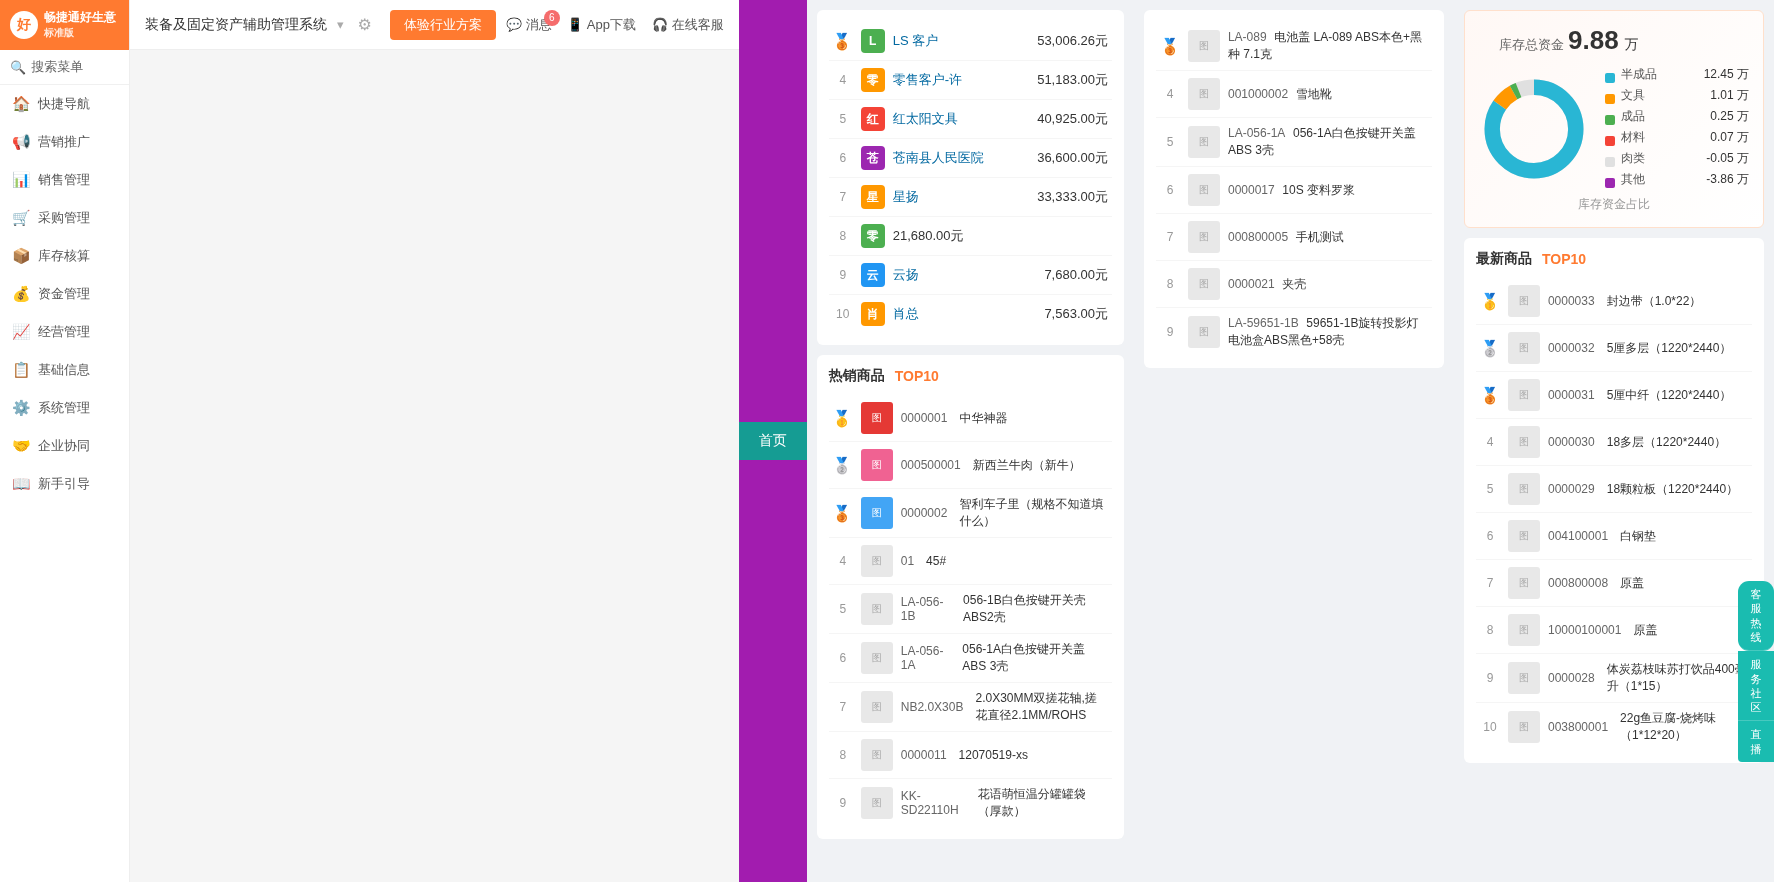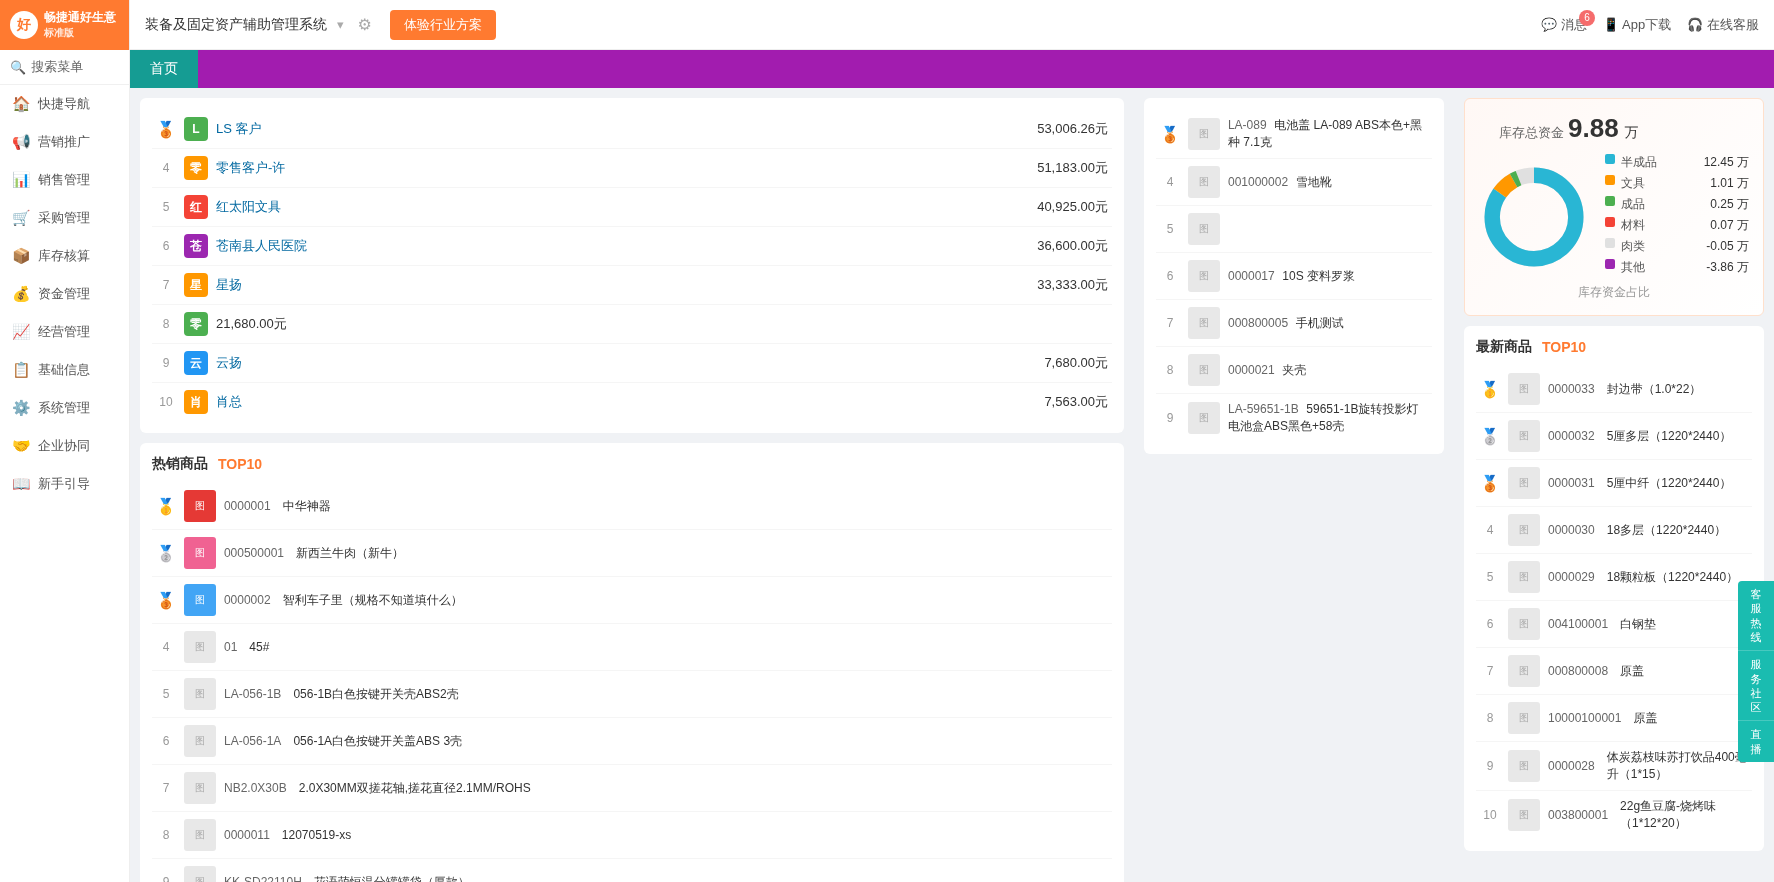--- a/index.html
+++ b/index.html
@@ -50,21 +50,21 @@
       cursor: pointer;
       transition: background 0.2s;
       font-size: 13px;
     }
     .sidebar-nav-item .nav-icon { font-size: 15px; width: 18px; text-align: center; }
 
     
     .main-content {
       flex: 1;
       display: flex;
-      flex-direction: column;
+      flex-direction: row;
       overflow: hidden;
     }
     
     .top-header {
       background: #fff;
       height: 50px;
       display: flex;
       align-items: center;
       padding: 0 15px;
       border-bottom: 1px solid #eee;
@@ -229,21 +229,21 @@
     .inventory-total-label { font-size: 13px; color: #666; margin-left: 20px; }
     .inventory-total-value { font-size: 26px; font-weight: bold; color: #333; }
     .inventory-total-unit { font-size: 14px; color: #333; margin-left: 2px; }
 
     
     .donut-section { display: flex; gap: 16px; align-items: center; margin-top: 10px; }
     .donut-wrap { width: 110px; height: 110px; position: relative; flex-shrink: 0; }
     .donut-wrap svg { width: 100%; height: 100%; }
     .legend-list { flex: 1; }
     .legend-item {
-      display: flex; align-items: flex-start; gap: 6px;
+      display: flex; align-items: flex-end; gap: 6px;
       font-size: 12px; color: #555;
       margin-bottom: 4px;
       justify-content: space-between;
     }
     .legend-dot { width: 10px; height: 10px; border-radius: 2px; flex-shrink: 0; }
     .legend-label { flex: 1; }
     .legend-value { color: #333; font-weight: 500; white-space: nowrap; }
     .donut-footer { font-size: 12px; color: #999; text-align: center; margin-top: 4px; }
 
     
@@ -528,20 +528,24 @@
     <div>
       <span class="product-code">001000002</span>
       <span class="product-name">雪地靴</span>
     </div>
   </div>
             <div class="list-row">
     <span class="rank-num">5</span>
     <div class="product-img">
                 <span style="color:#aaa;font-size:10px">图</span>
               </div>
+    <div>
+      <span class="product-code">LA-056-1A</span>
+      <span class="product-name">056-1A白色按键开关盖ABS 3壳</span>
+    </div>
   </div>
             <div class="list-row">
     <span class="rank-num">6</span>
     <div class="product-img">
                 <span style="color:#aaa;font-size:10px">图</span>
               </div>
     <div>
       <span class="product-code">0000017</span>
       <span class="product-name">10S 变料罗浆</span>
     </div>
@@ -724,18 +728,18 @@
     <span class="product-name">22g鱼豆腐-烧烤味（1*12*20）</span>
   </div>
           </div>
       </div>
     </div>
 
   </div>
 </div>
 
 <div class="float-btns" id="float-btns">
-    <div class="float-btn" style="white-space: pre-line;">客服
+    <div class="float-btn" style="white-space: pre-line; border-radius: 11px;">客服
 热线</div>
     <div class="float-btn" style="white-space: pre-line;">服务
 社区</div>
     <div class="float-btn" style="white-space: pre-line;">直播</div>
   </div>
 
 </body></html>

